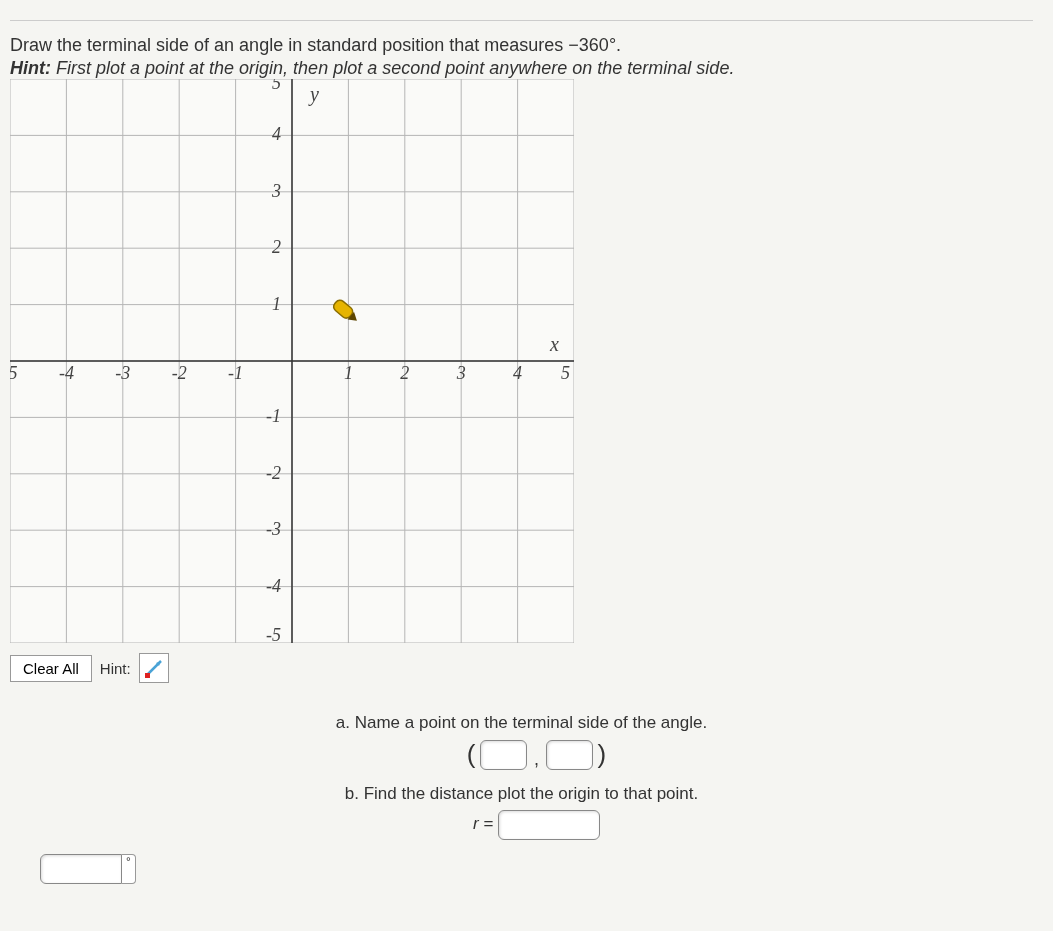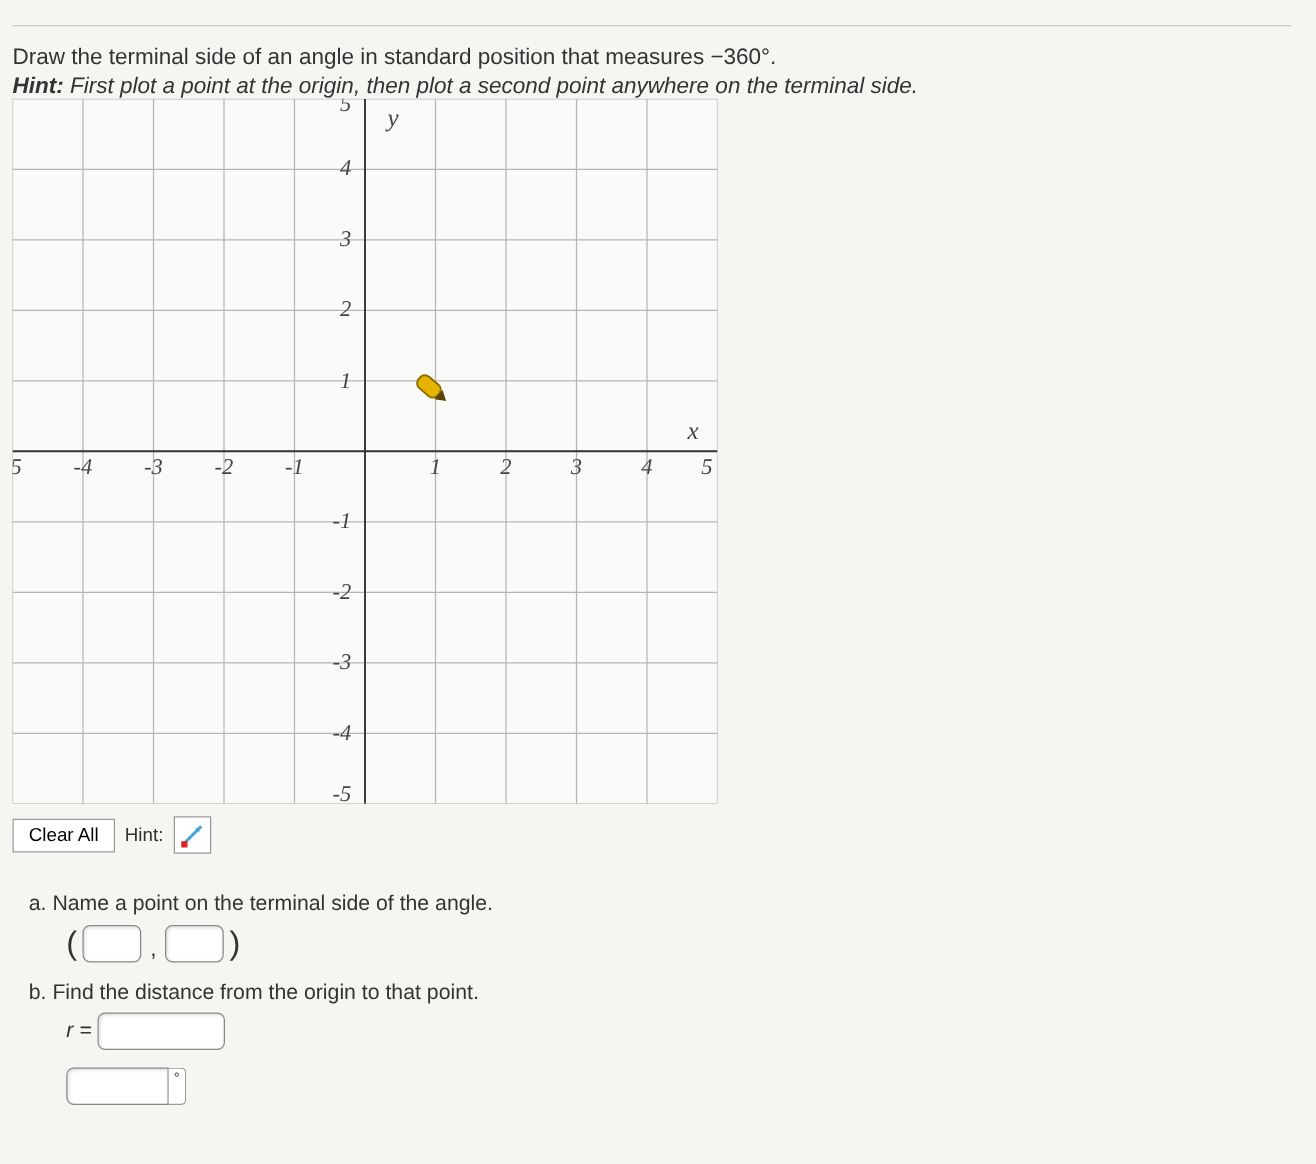--- a/index.html
+++ b/index.html
@@ -46,22 +46,23 @@
       width: 28px;
       height: 28px;
       border: 1px solid #999;
       background: #fff;
       display: flex;
       align-items: center;
       justify-content: center;
       cursor: pointer;
     }
     .part {
-      margin: 14px 13px;
+      margin: 14px 0;
       font-size: 17px;
+      text-align: center;
     }
     .input-box {
       display: inline-block;
       background: #fff;
       border: 1px solid #888;
       border-radius: 6px;
       height: 28px;
       min-width: 55px;
       vertical-align: middle;
       box-shadow: inset 1px 1px 3px rgba(0,0,0,0.15);
@@ -208,21 +209,21 @@
     <div class="indent" style="margin-top:6px;">
       <span class="paren">(</span>
       <span class="input-box small-box"></span>
       <span class="comma">,</span>
       <span class="input-box small-box"></span>
       <span class="paren">)</span>
     </div>
   </div>
 
   <div class="part">
-    <div>b. Find the distance from the origin to that point.</div>
+    <div>b. Find the distance plot the origin to that point.</div>
     <div class="indent" style="margin-top:6px;">
       <span class="r-label">r =</span>
       <span class="input-box" style="min-width:100px;"></span>
     </div>
   </div>
 
   <div class="part">
     <div class="indent deg-box-wrap">
       <span class="input-box deg-input" style="min-width:80px;"></span>
       <span class="deg-symbol">°</span>

